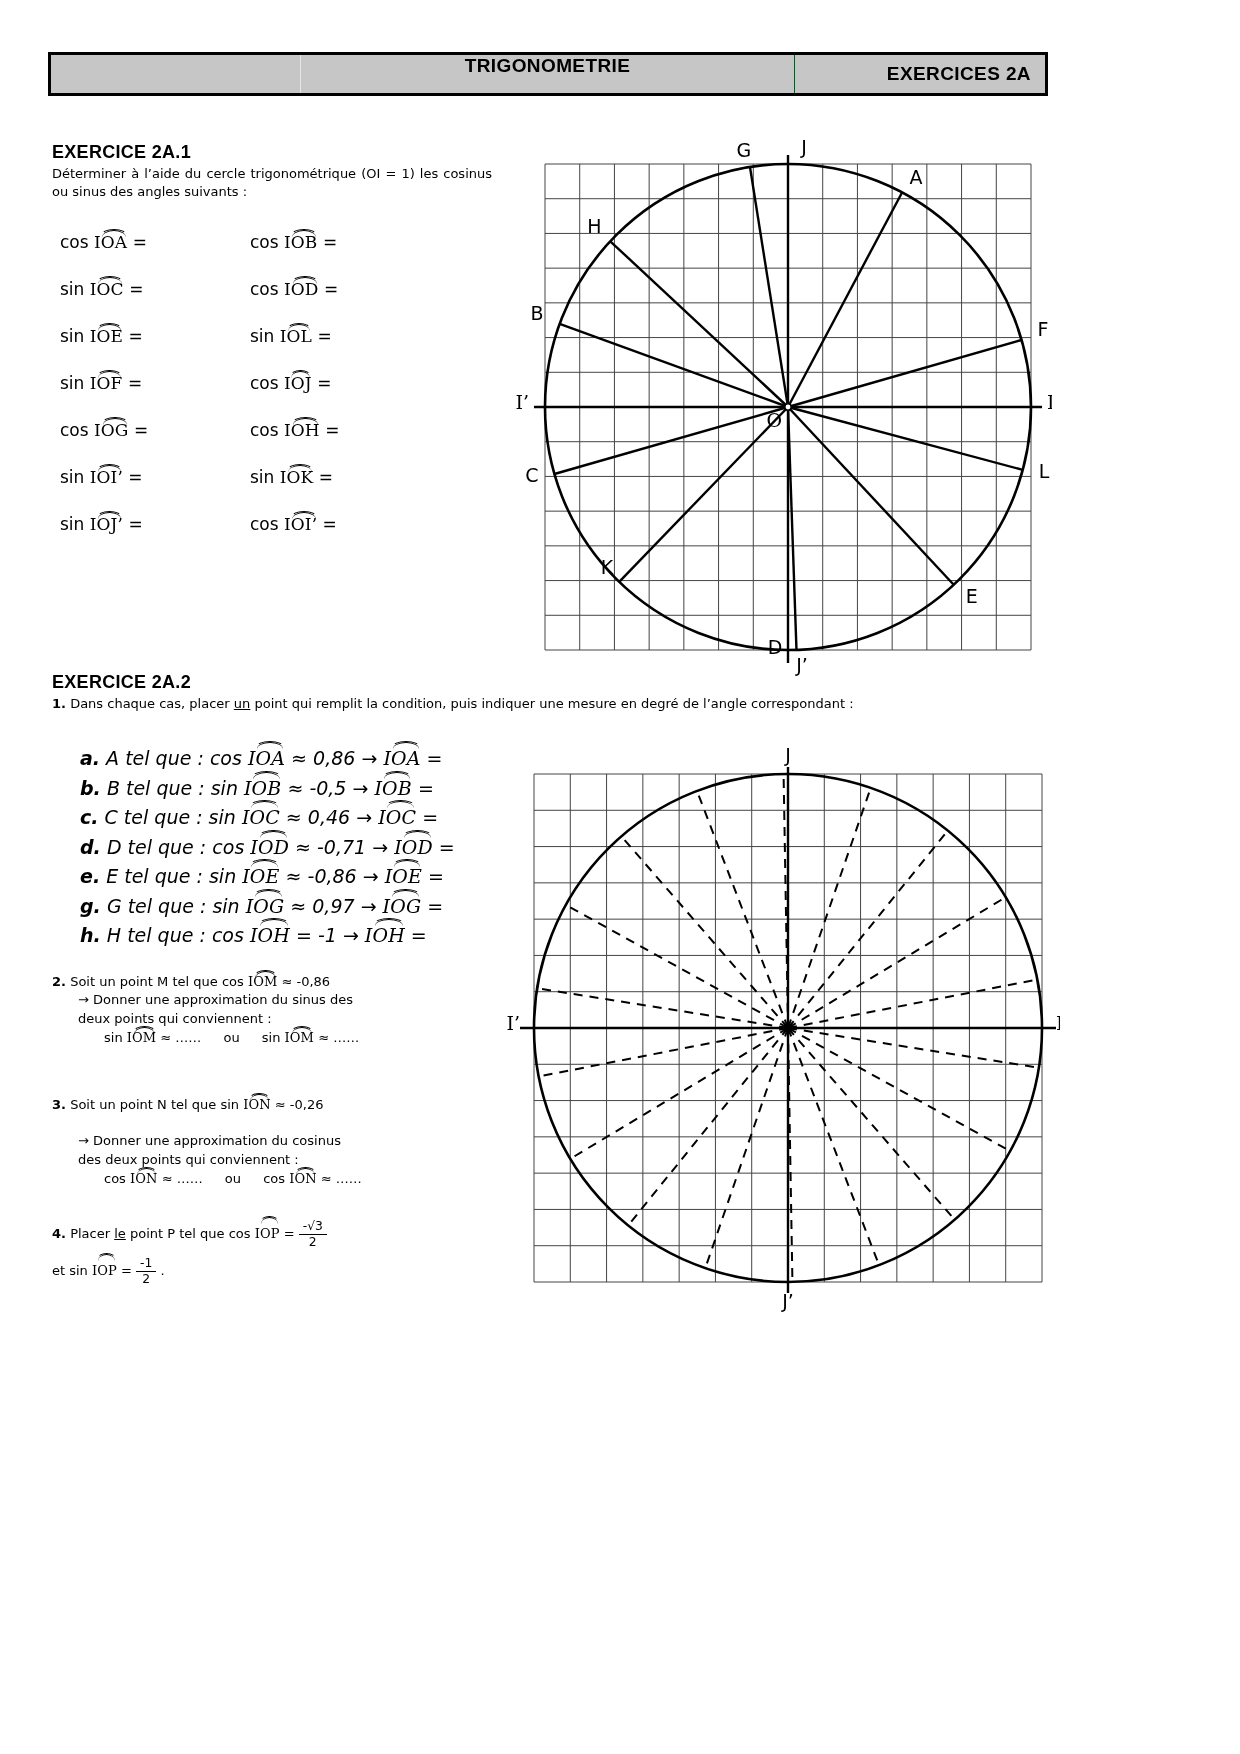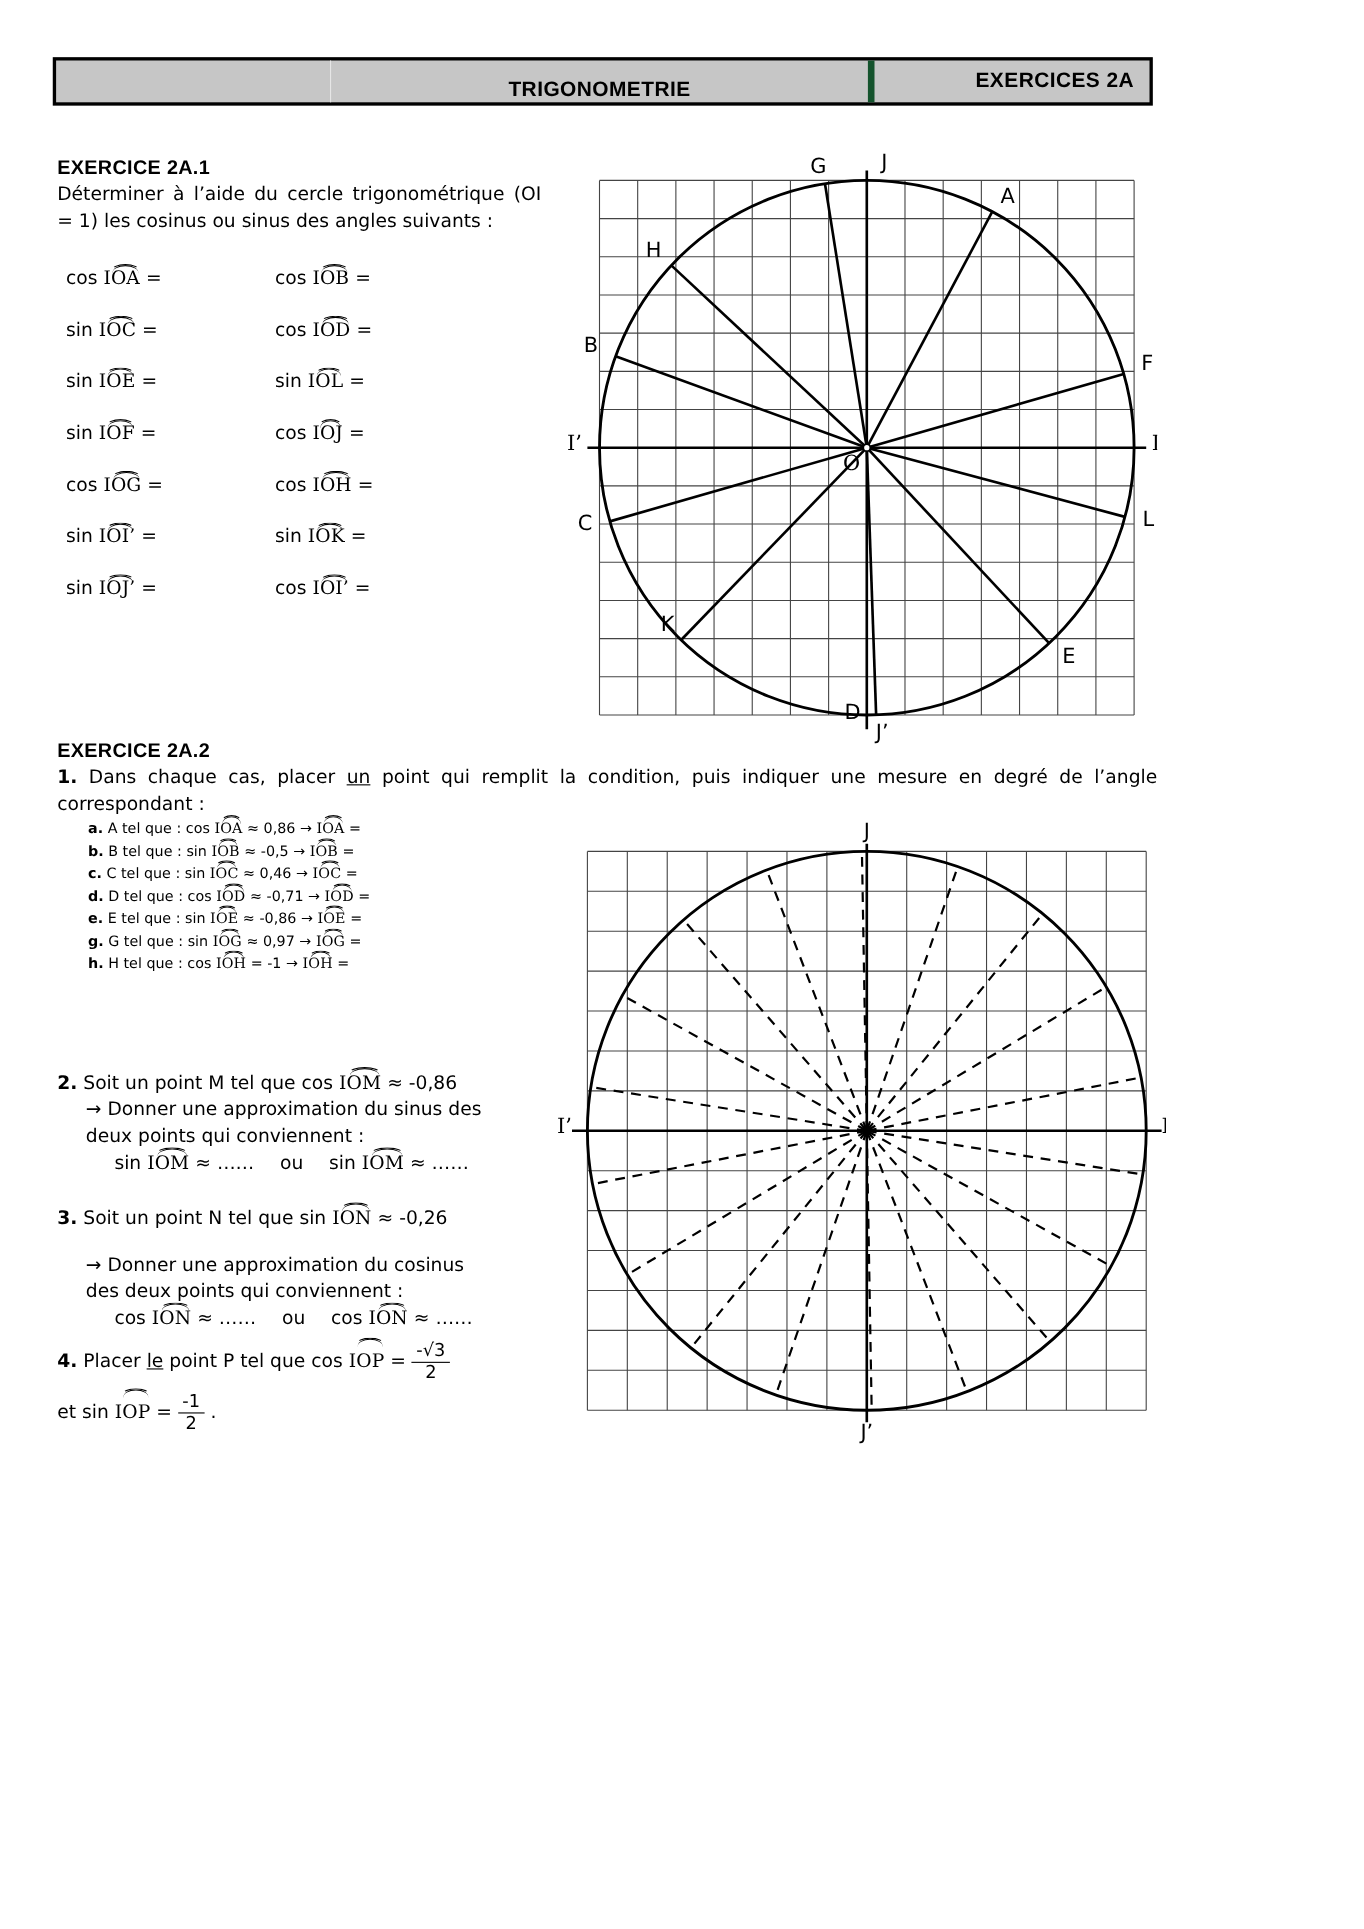--- a/index.html
+++ b/index.html
@@ -17,37 +17,37 @@
 
   
   .header {
     position:absolute;
     left:48px; top:52px; width:1000px; height:44px;
     background:#c6c6c6;
     border:3px solid #000;
     display:flex; align-items:center;
   }
   .header-cell-left  { width:250px; height:100%; border-right:1px solid #e6e6e6; }
-  .header-cell-mid   { flex:1; height:100%; display:flex; align-items:flex-end; justify-content:center;
-                       border-right:6px solid #14532d; }
+  .header-cell-mid   { flex:1; height:100%; display:flex; align-items:flex-start; justify-content:center;
+                       border-right:1px solid #14532d; }
   .header-cell-right { width:250px; height:100%; display:flex; align-items:center; justify-content:flex-end;
                        padding-right:14px; }
   .sc {
     font-family:"Liberation Sans", sans-serif;
     font-weight:bold; font-variant:small-caps; letter-spacing:0.4px;
     font-size:19px;
   }
 
   
   .ex-title {
     font-family:"Liberation Sans", sans-serif;
     font-weight:bold; font-variant:small-caps;
     font-size:18px; letter-spacing:0.3px;
   }
-  .body-text { font-size:17px; line-height:1.42; }
+  .body-text { font-size:13px; line-height:1.42; }
   .just { text-align:justify;margin-top:18px; }
 
   
   .ang {
     font-family:"DejaVu Serif", serif;
     position:relative;
     display:inline-block;
     padding-top:1px;
     letter-spacing:0.1px;
     white-space:nowrap;
@@ -78,21 +78,21 @@
   #ex1-table { margin-top:16px; margin-left:8px; width:100%; border-collapse:collapse; }
   #ex1-table td { padding:13px 0 13px 0; font-size:17px; vertical-align:bottom; }
   #ex1-table td.c1 { width:190px; }
 
   
   #fig1 { position:absolute; left:512px; top:135px; width:540px; height:545px; }
 
   
   #ex2-head { position:absolute; left:52px; top:672px; width:1000px; }
   #ex2-items { position:absolute; left:80px; top:743px; width:430px; }
-  .item { font-size:13px; line-height:1.5; white-space:nowrap; }
+  .item { font-size:19px; line-height:1.5; white-space:nowrap;font-style:italic; }
   .item b { font-weight:bold; }
 
   #ex2-q2 { position:absolute; left:52px; top:972px; width:440px; }
   #ex2-q3 { position:absolute; left:52px; top:1095px; width:440px; }
   #ex2-q4 { position:absolute; left:52px; top:1218px; width:440px; }
   .qnum { font-weight:bold; }
   .indent1 { padding-left:26px; }
   .indent2 { padding-left:52px; }
 
   .frac { display:inline-block; text-align:center; vertical-align:-0.62em; font-size:0.95em; line-height:1.05; }

